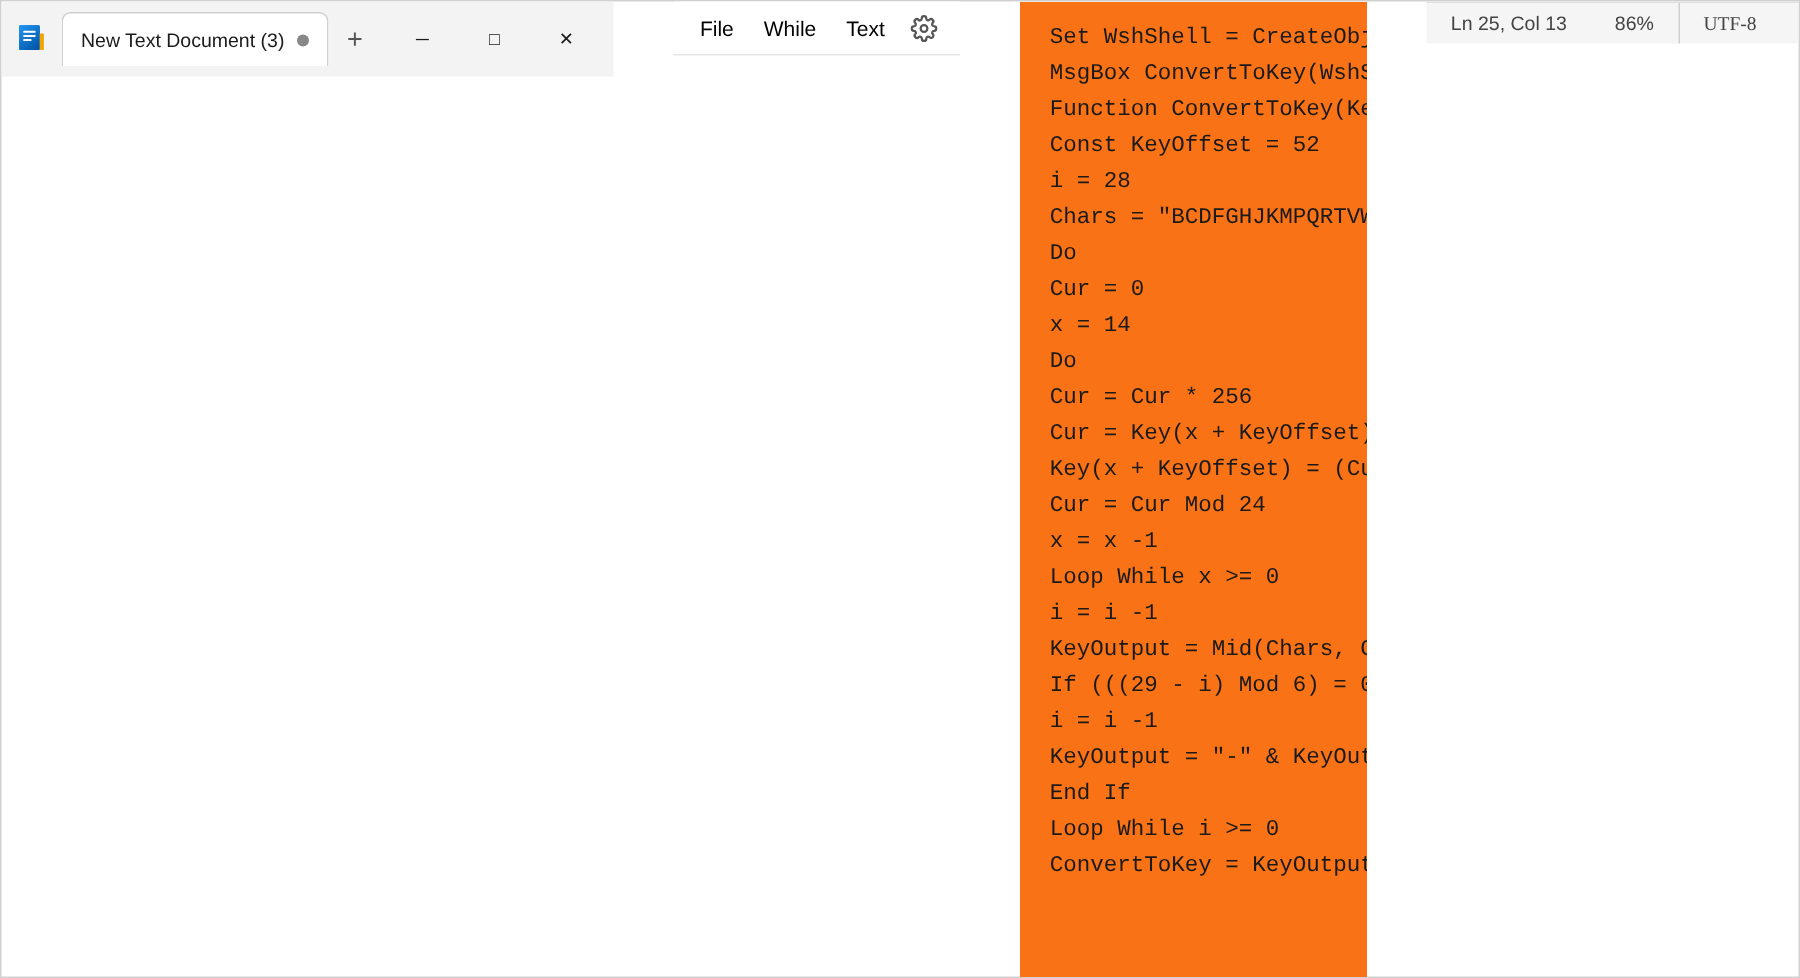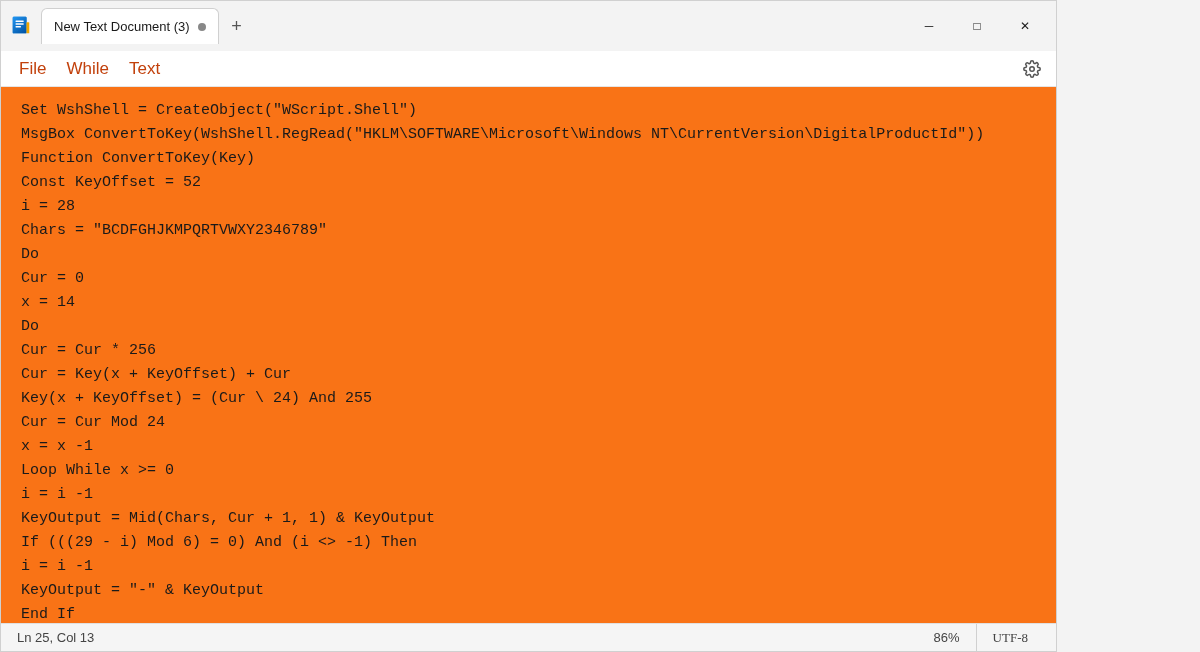--- a/index.html
+++ b/index.html
@@ -10,26 +10,26 @@
 
     body {
       width: 1200px;
       height: 652px;
       overflow: hidden;
       font-family: 'Segoe UI', sans-serif;
       background: #f3f3f3;
     }
 
     .window {
-      width: 1057px;
+      width: 1200px;
       height: 652px;
       background: #ffffff;
       display: flex;
-      flex-direction: column;
       border: 1px solid #d0d0d0;
+      gap: 40px;
     }
 
     
     .title-bar {
       height: 50px;
       background: #f3f3f3;
       display: flex;
       align-items: center;
       padding: 0 8px;
       gap: 8px;
@@ -122,22 +122,22 @@
       height: 36px;
       background: #ffffff;
       display: flex;
       align-items: center;
       padding: 0 8px;
       border-bottom: 1px solid #e5e5e5;
     }
 
     .menu-item {
       padding: 4px 10px;
-      font-size: 17px;
-      color: #c2410c;
+      font-size: 14px;
+      color: #000000;
       cursor: pointer;
       border-radius: 4px;
     }
 
     .menu-bar-right {
       margin-left: auto;
     }
 
     .settings-icon-btn {
       width: 32px;

